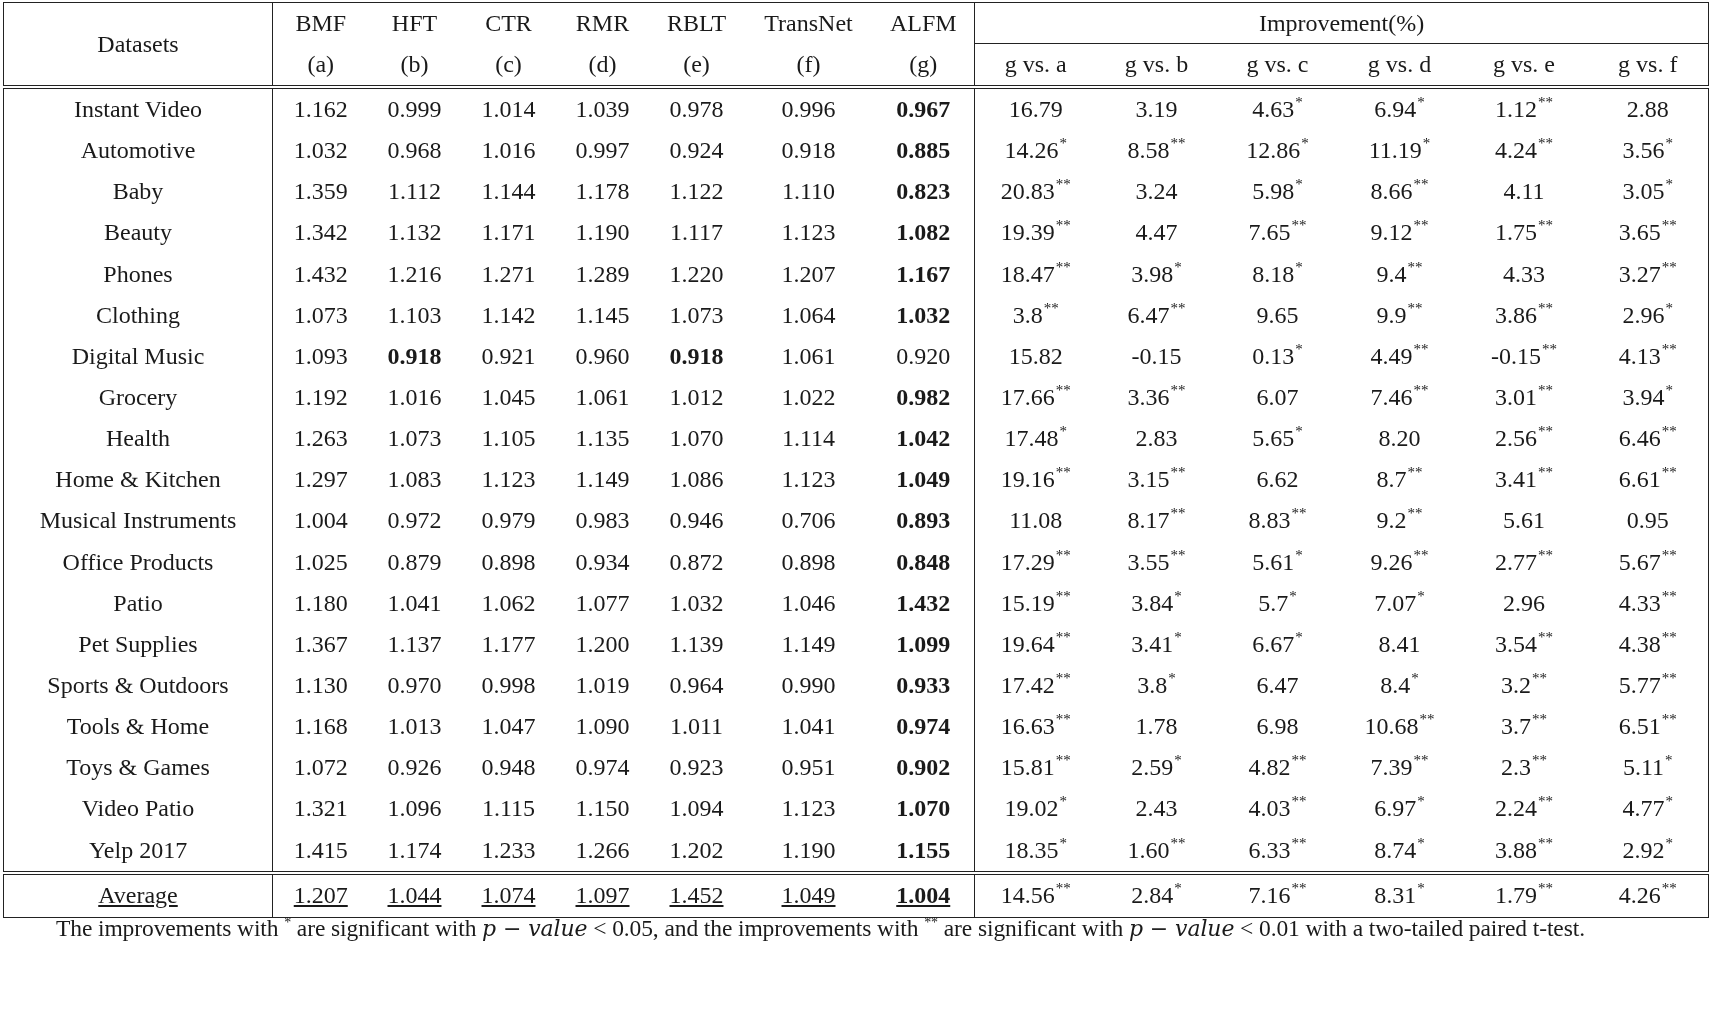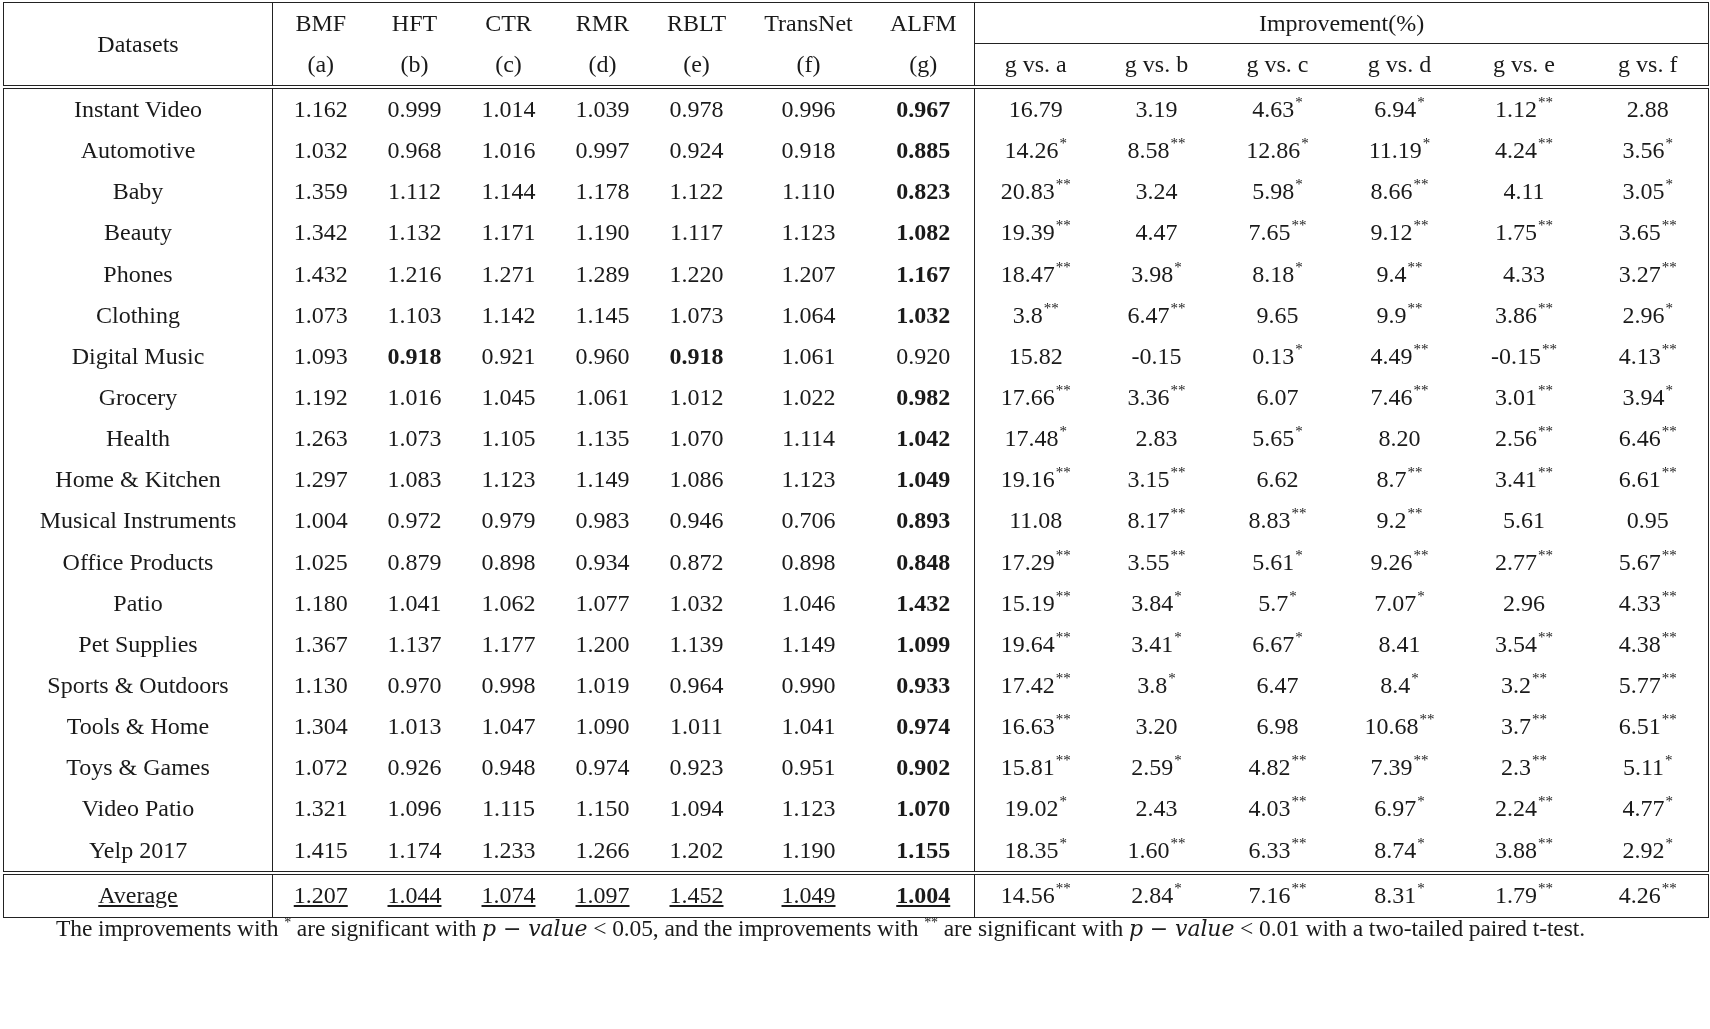--- a/index.html
+++ b/index.html
@@ -311,29 +311,29 @@
         <td class="bold">0.933</td>
         <td class="vdiv"><span class="cell-inner"><span>17.42</span><sup class="stars">**</sup></span></td>
         <td class=""><span class="cell-inner"><span>3.8</span><sup class="stars">*</sup></span></td>
         <td class=""><span class="cell-inner"><span>6.47</span></span></td>
         <td class=""><span class="cell-inner"><span>8.4</span><sup class="stars">*</sup></span></td>
         <td class=""><span class="cell-inner"><span>3.2</span><sup class="stars">**</sup></span></td>
         <td class="br"><span class="cell-inner"><span>5.77</span><sup class="stars">**</sup></span></td>
       </tr>
       <tr>
         <td class="bl">Tools &amp; Home</td>
-        <td class="vdiv">1.304</td>
+        <td class="vdiv">1.168</td>
         <td class="">1.013</td>
         <td class="">1.047</td>
         <td class="">1.090</td>
         <td class="">1.011</td>
         <td class="">1.041</td>
         <td class="bold">0.974</td>
         <td class="vdiv"><span class="cell-inner"><span>16.63</span><sup class="stars">**</sup></span></td>
-        <td class=""><span class="cell-inner"><span>3.20</span></span></td>
+        <td class=""><span class="cell-inner"><span>1.78</span></span></td>
         <td class=""><span class="cell-inner"><span>6.98</span></span></td>
         <td class=""><span class="cell-inner"><span>10.68</span><sup class="stars">**</sup></span></td>
         <td class=""><span class="cell-inner"><span>3.7</span><sup class="stars">**</sup></span></td>
         <td class="br"><span class="cell-inner"><span>6.51</span><sup class="stars">**</sup></span></td>
       </tr>
       <tr>
         <td class="bl">Toys &amp; Games</td>
         <td class="vdiv">1.072</td>
         <td class="">0.926</td>
         <td class="">0.948</td>

